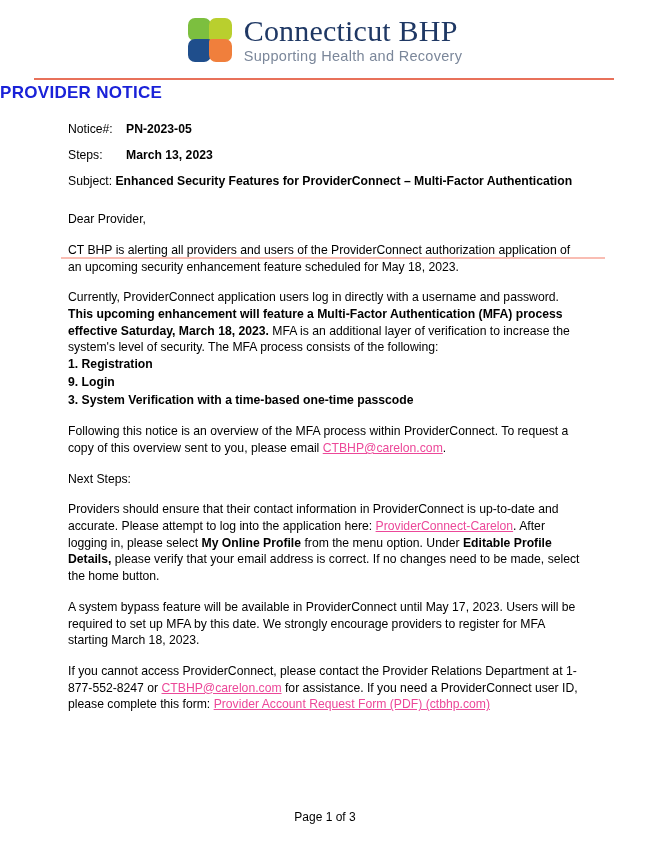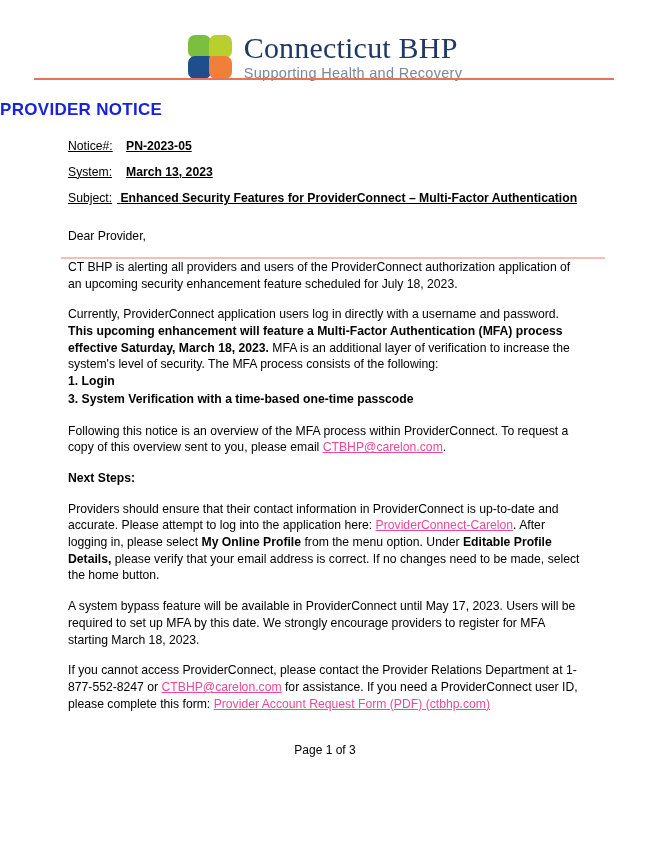--- a/index.html
+++ b/index.html
@@ -12,21 +12,21 @@
     height: 841px;
     position: relative;
     font-family: "Liberation Sans", sans-serif;
     color: #000000;
     overflow: hidden;
   }
 
   
   .logo-block {
     width: 100%;
-    padding-top: 33px;
+    padding-top: 16px;
     display: flex;
     justify-content: center;
     align-items: flex-start;
   }
   .logo-wrap {
     display: flex;
     align-items: center;
     gap: 12px;
   }
   .logo-mark {
@@ -88,60 +88,59 @@
     color: #1a22d8;
     margin-top: 19px;
     letter-spacing: 0.3px;
   }
 
   
   .meta {
     margin: 19px 0 0 68px;
     width: 520px;
     font-size: 12.2px;
-    text-decoration: underline;
   }
   .meta-row {
     display: flex;
     margin-bottom: 11px;
     line-height: 1.25;
   }
   .meta-label { font-weight: normal; }
   .meta-value { font-weight: bold; }
   .meta-row.notice .meta-label { width: 58px; }
   .meta-row.issued .meta-label { width: 58px; }
   .meta-row.to     .meta-label { width: 58px; }
   .meta-row.subject { display: block; margin-top: 1px; }
-  .meta-row.subject .meta-label { display: inline; margin-right: 5px; }
+  .meta-row.subject .meta-label { display: inline; }
   .meta-row.subject .meta-value { display: inline; }
 
   
   .body {
     margin: 22px 0 8px 68px;
     width: 512px;
     font-size: 12.2px;
     line-height: 1.37;
   }
   .body p { margin: 0 0 14px 0; }
   .body p.tight { margin-bottom: 0; }
   .body b { font-weight: bold; }
   .list { margin: 0 0 14px 0; }
   .list div { font-weight: bold; line-height: 1.45; }
   a.link {
     color: #ec4899;
     text-decoration: underline;
   }
-  .nextsteps { font-weight: bold; margin: 0 0 14px 0; }
+  .nextsteps { font-weight: normal; margin: 0 0 14px 0; }
   .allbold { font-weight: normal; }
 
   
   .footer {
     position: absolute;
     left: 0;
-    top: 743px;
+    top: 810px;
     width: 650px;
     text-align: center;
     font-size: 12px;
     color: #000;
   }
 </style>
 </head>
 <body>
 
 <div class="logo-block">
@@ -162,41 +161,42 @@
 <div class="rule-top"></div>
 
 <div class="doc-title">PROVIDER NOTICE</div>
 
 <div class="meta">
   <div class="meta-row notice">
     <span class="meta-label">Notice#:</span>
     <span class="meta-value">PN-2023-05</span>
   </div>
   <div class="meta-row issued">
-    <span class="meta-label">System:</span>
+    <span class="meta-label">Steps:</span>
     <span class="meta-value">March 13, 2023</span>
   </div>
   <div class="meta-row subject">
     <span class="meta-label">Subject:</span>
     <span class="meta-value">Enhanced Security Features for ProviderConnect – Multi-Factor Authentication</span>
   </div>
 </div>
 
 <div class="rule-mid"></div>
 
 <div class="body">
 
   <p>Dear Provider,</p>
 
-  <p>CT BHP is alerting all providers and users of the ProviderConnect authorization application of an upcoming security enhancement feature scheduled for July 18, 2023.</p>
+  <p>CT BHP is alerting all providers and users of the ProviderConnect authorization application of an upcoming security enhancement feature scheduled for May 18, 2023.</p>
 
   <p class="tight"><span>Currently, ProviderConnect application users log in directly with a username and password. </span><b>This upcoming enhancement will feature a Multi-Factor Authentication (MFA) process effective Saturday, March 18, 2023.</b><span> MFA is an additional layer of verification to increase the system's level of security. The MFA process consists of the following:</span></p>
 
   <div class="list">
-    <div>1. Login</div>
+    <div>1. Registration</div>
+    <div>9. Login</div>
     <div>3. System Verification with a time-based one-time passcode</div>
   </div>
 
   <p><span>Following this notice is an overview of the MFA process within ProviderConnect. To request a copy of this overview sent to you, please email </span><a class="link" href="#">CTBHP@carelon.com</a><span>.</span></p>
 
   <p class="nextsteps">Next Steps:</p>
 
   <p><span>Providers should ensure that their contact information in ProviderConnect is up-to-date and accurate. Please attempt to log into the application here: </span><a class="link" href="#">ProviderConnect-Carelon</a><span>. After logging in, please select </span><b>My Online Profile</b><span> from the menu option. Under </span><b>Editable Profile Details,</b><span> please verify that your email address is correct. If no changes need to be made, select the home button.</span></p>
 
   <p class="allbold">A system bypass feature will be available in ProviderConnect until May 17, 2023. Users will be required to set up MFA by this date. We strongly encourage providers to register for MFA starting March 18, 2023.</p>

